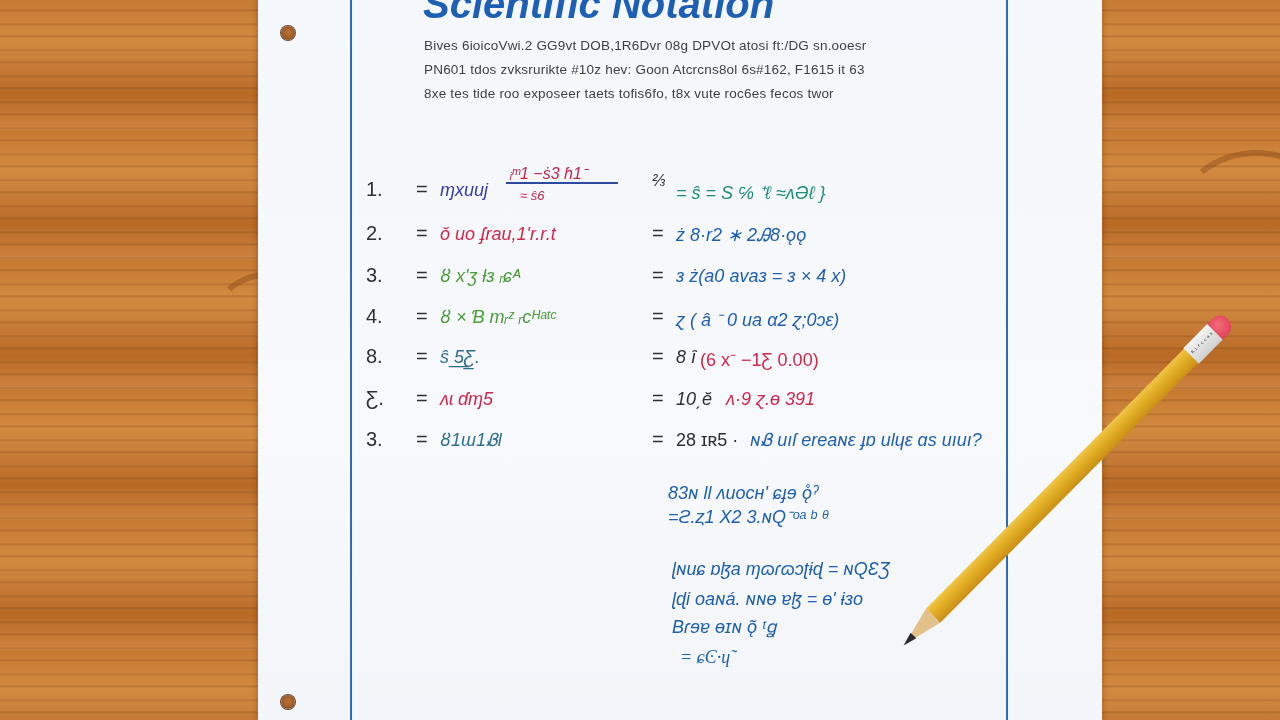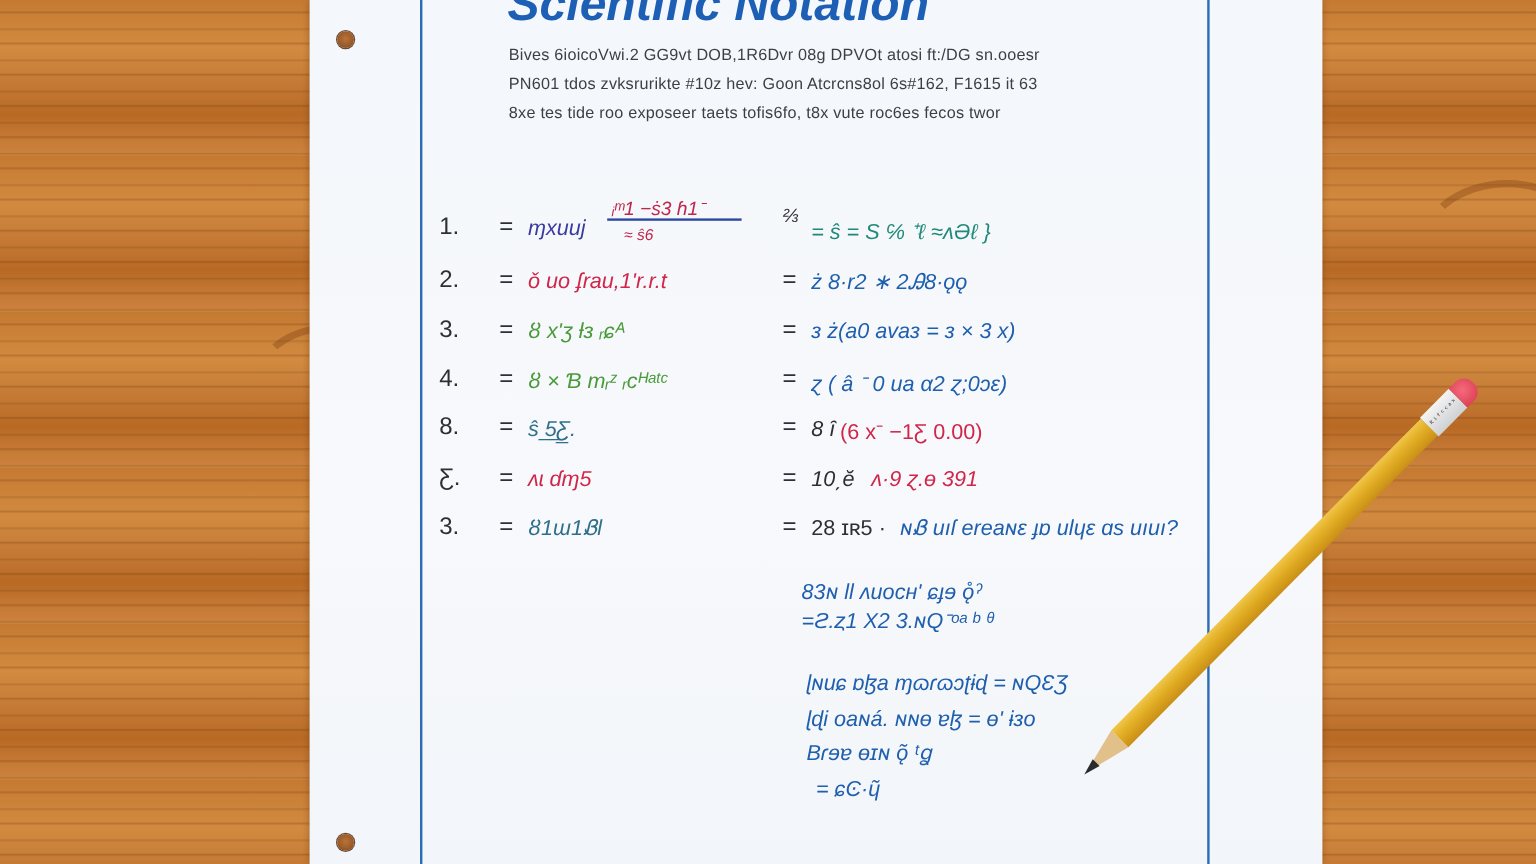--- a/index.html
+++ b/index.html
@@ -122,21 +122,21 @@
   <span class="lhs" style="top:224px;color:#d0264a">ǒ uo ʄrau,1'r.r.t</span>
   <span class="req" style="top:222px">=</span>
   <span class="rhs" style="top:224px;color:#1f5fae">ż 8·r2 ∗ 2Ꭿ8·ǫǫ</span>
 </div>
 
 <div>
   <span class="num" style="top:264px">3.</span>
   <span class="eq" style="top:264px">=</span>
   <span class="lhs" style="top:266px;color:#4a9a3a">ȣ x'ʒ ƚɜ ᵣɕᴬ</span>
   <span class="req" style="top:264px">=</span>
-  <span class="rhs" style="top:266px;color:#1f5fae">ɜ ż(a0 avaɜ = ɜ × 3 x)</span>
+  <span class="rhs" style="top:266px;color:#1f5fae">ɜ ż(a0 avaɜ = ɜ × 4 x)</span>
 </div>
 
 <div>
   <span class="num" style="top:305px">4.</span>
   <span class="eq" style="top:305px">=</span>
   <span class="lhs" style="top:307px;color:#4a9a3a">ȣ × Ɓ mᵣᶻ ᵣᴄᴴᵃᵗᶜ</span>
   <span class="req" style="top:305px">=</span>
   <span class="rhs" style="top:307px;color:#1f5fae">ɀ ( â ⁻ 0 ua α2 ɀ;0ɔɛ)</span>
 </div>
 
@@ -165,21 +165,21 @@
   <span class="req" style="top:428px">=</span>
   <span class="rhs" style="top:430px;color:#2d2f34;font-style:normal">28 ɪʀ5 ·</span>
   <span class="rhs" style="top:430px;left:750px;color:#1f5fae">ɴᏰ uıſ ereaɴɛ ɟɒ ulɥɛ ɑs uıuı?</span>
 </div>
 
 <div class="notes" style="left:668px;top:480px;">83ɴ ll ʌuocʜ' ɕɟɘ ǫ̊ˀ</div>
 <div class="notes" style="left:668px;top:504px;">=ϩ.ȥ1  X2 3.ɴQ⁻ᵒᵃ ᵇ ᶿ</div>
 <div class="notes" style="left:672px;top:556px;">ɭɴuɕ ɒɮa  ɱɷɾɷɔʈɨɖ  = ɴQƐƷ</div>
 <div class="notes" style="left:672px;top:586px;">ɭɖi  oaɴá.  ɴɴɵ  ɐɮ  = ɵ' ɨɜo</div>
 <div class="notes" style="left:672px;top:614px;">Bɾɘɐ  ɵɪɴ ǫ̃  ᵗꬶ</div>
-<div class="notes" style="left:680px;top:644px;">= ɕϾ·ɥ̃</div>
+<div class="notes" style="left:680px;top:644px;font-family:Liberation Serif, serif;">= ɕϾ·ɥ̃</div>
 
 <div class="pencil">
   <div class="tip"></div>
   <div class="lead"></div>
   <div class="body"></div>
   <div class="ferrule">ᴿⁱᶠᶜᶜᵃˣ</div>
   <div class="eraser"></div>
 </div>
 
 </body></html>

